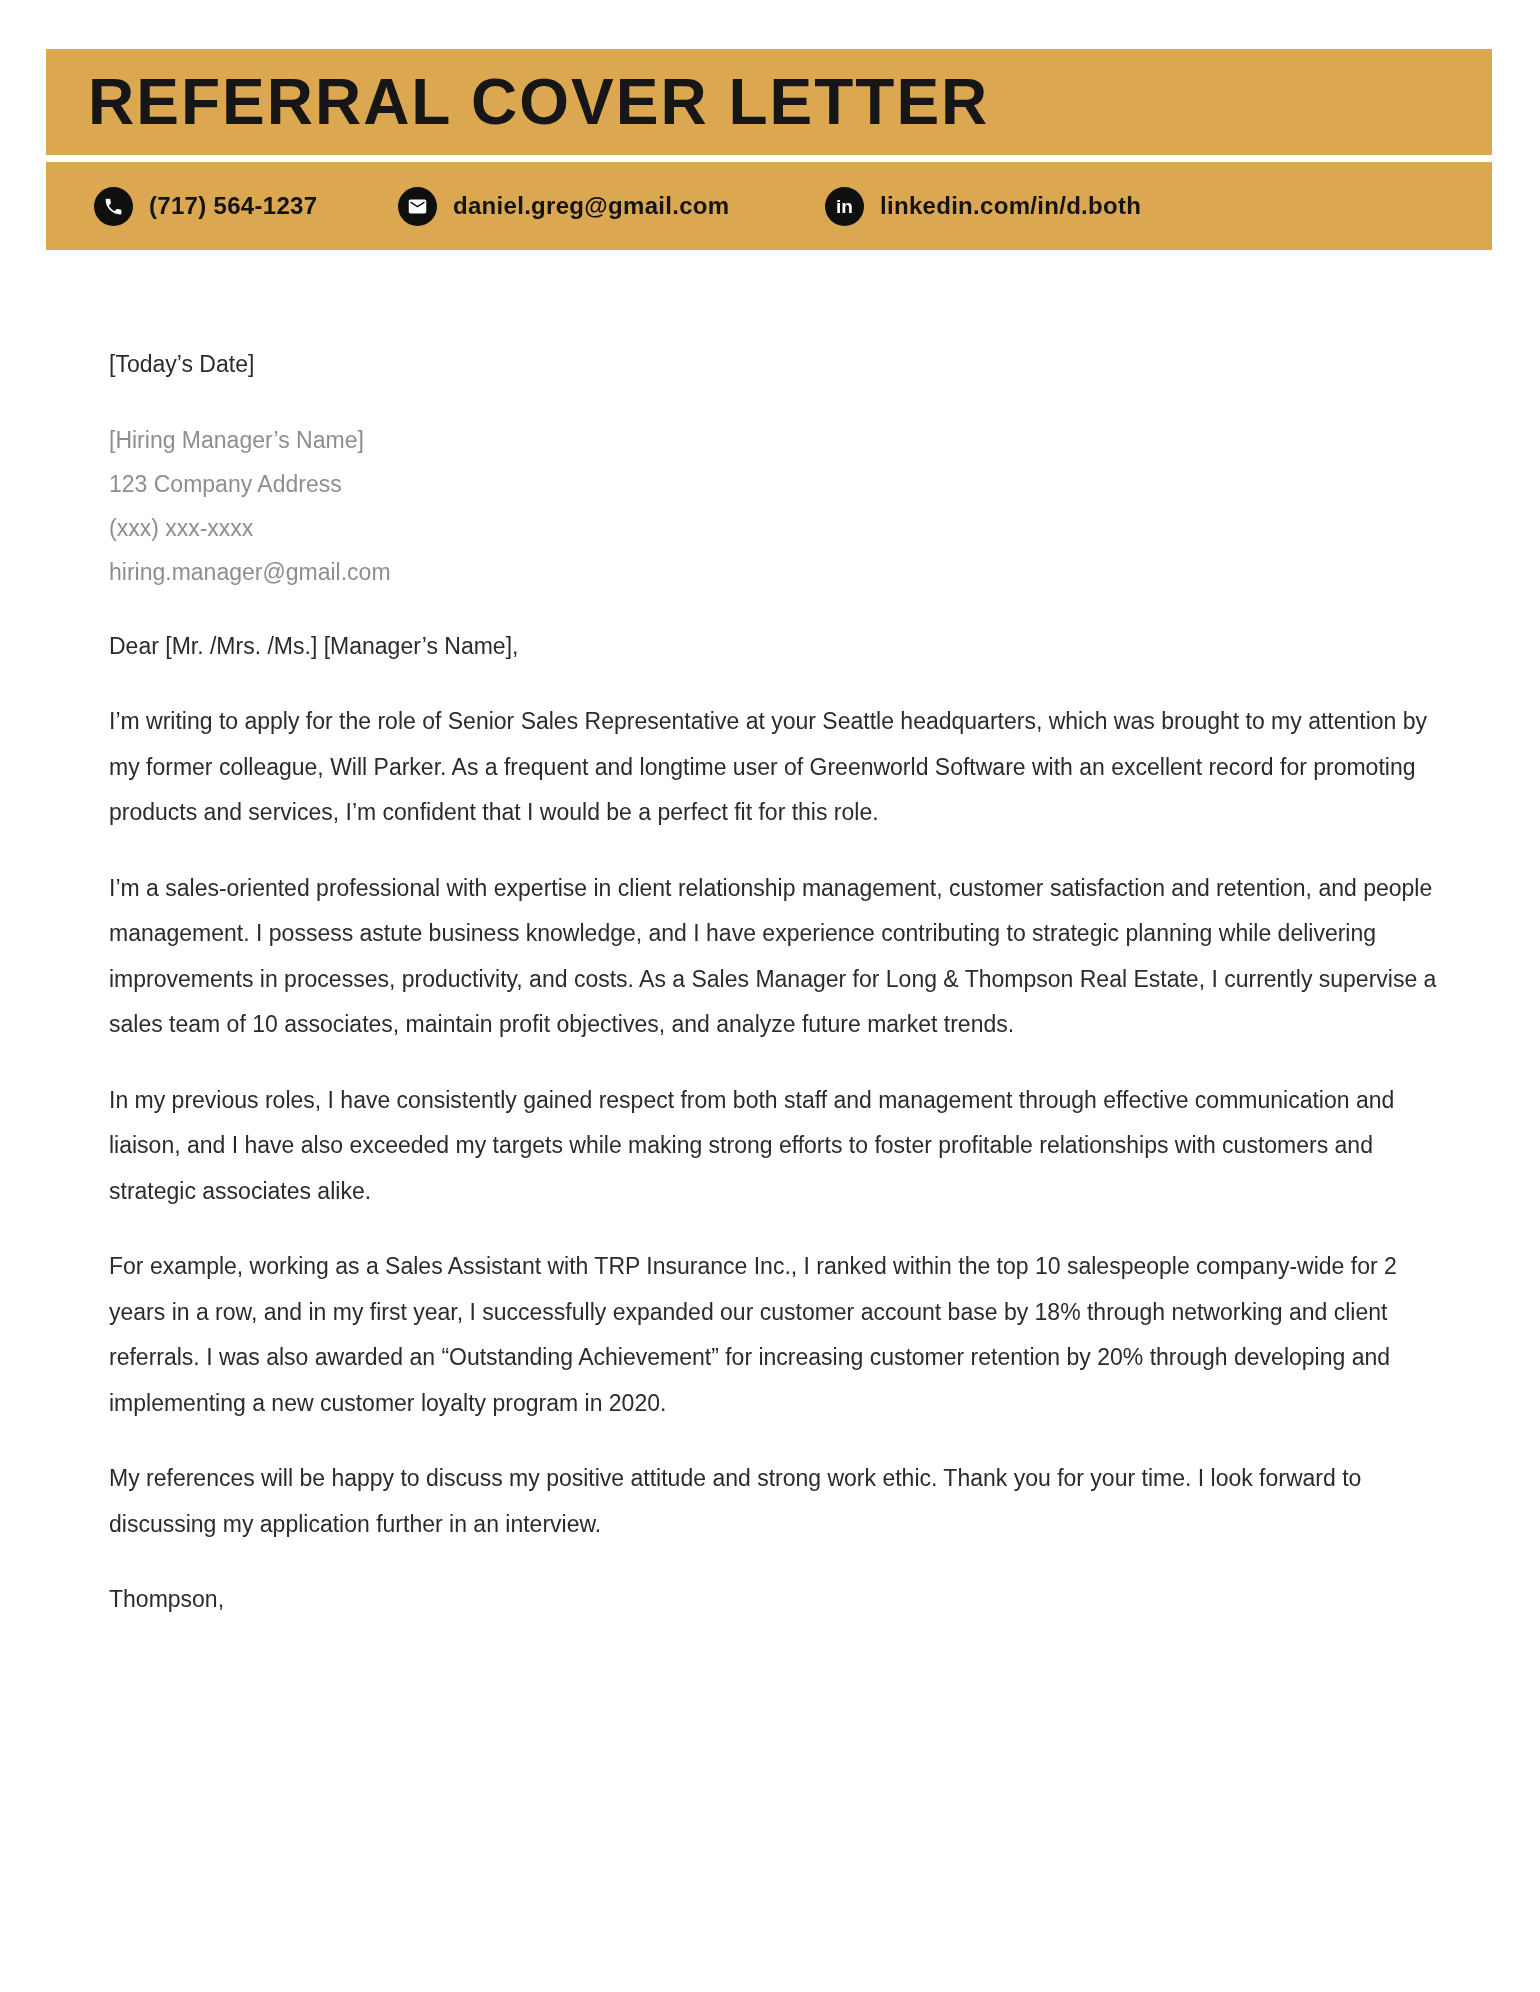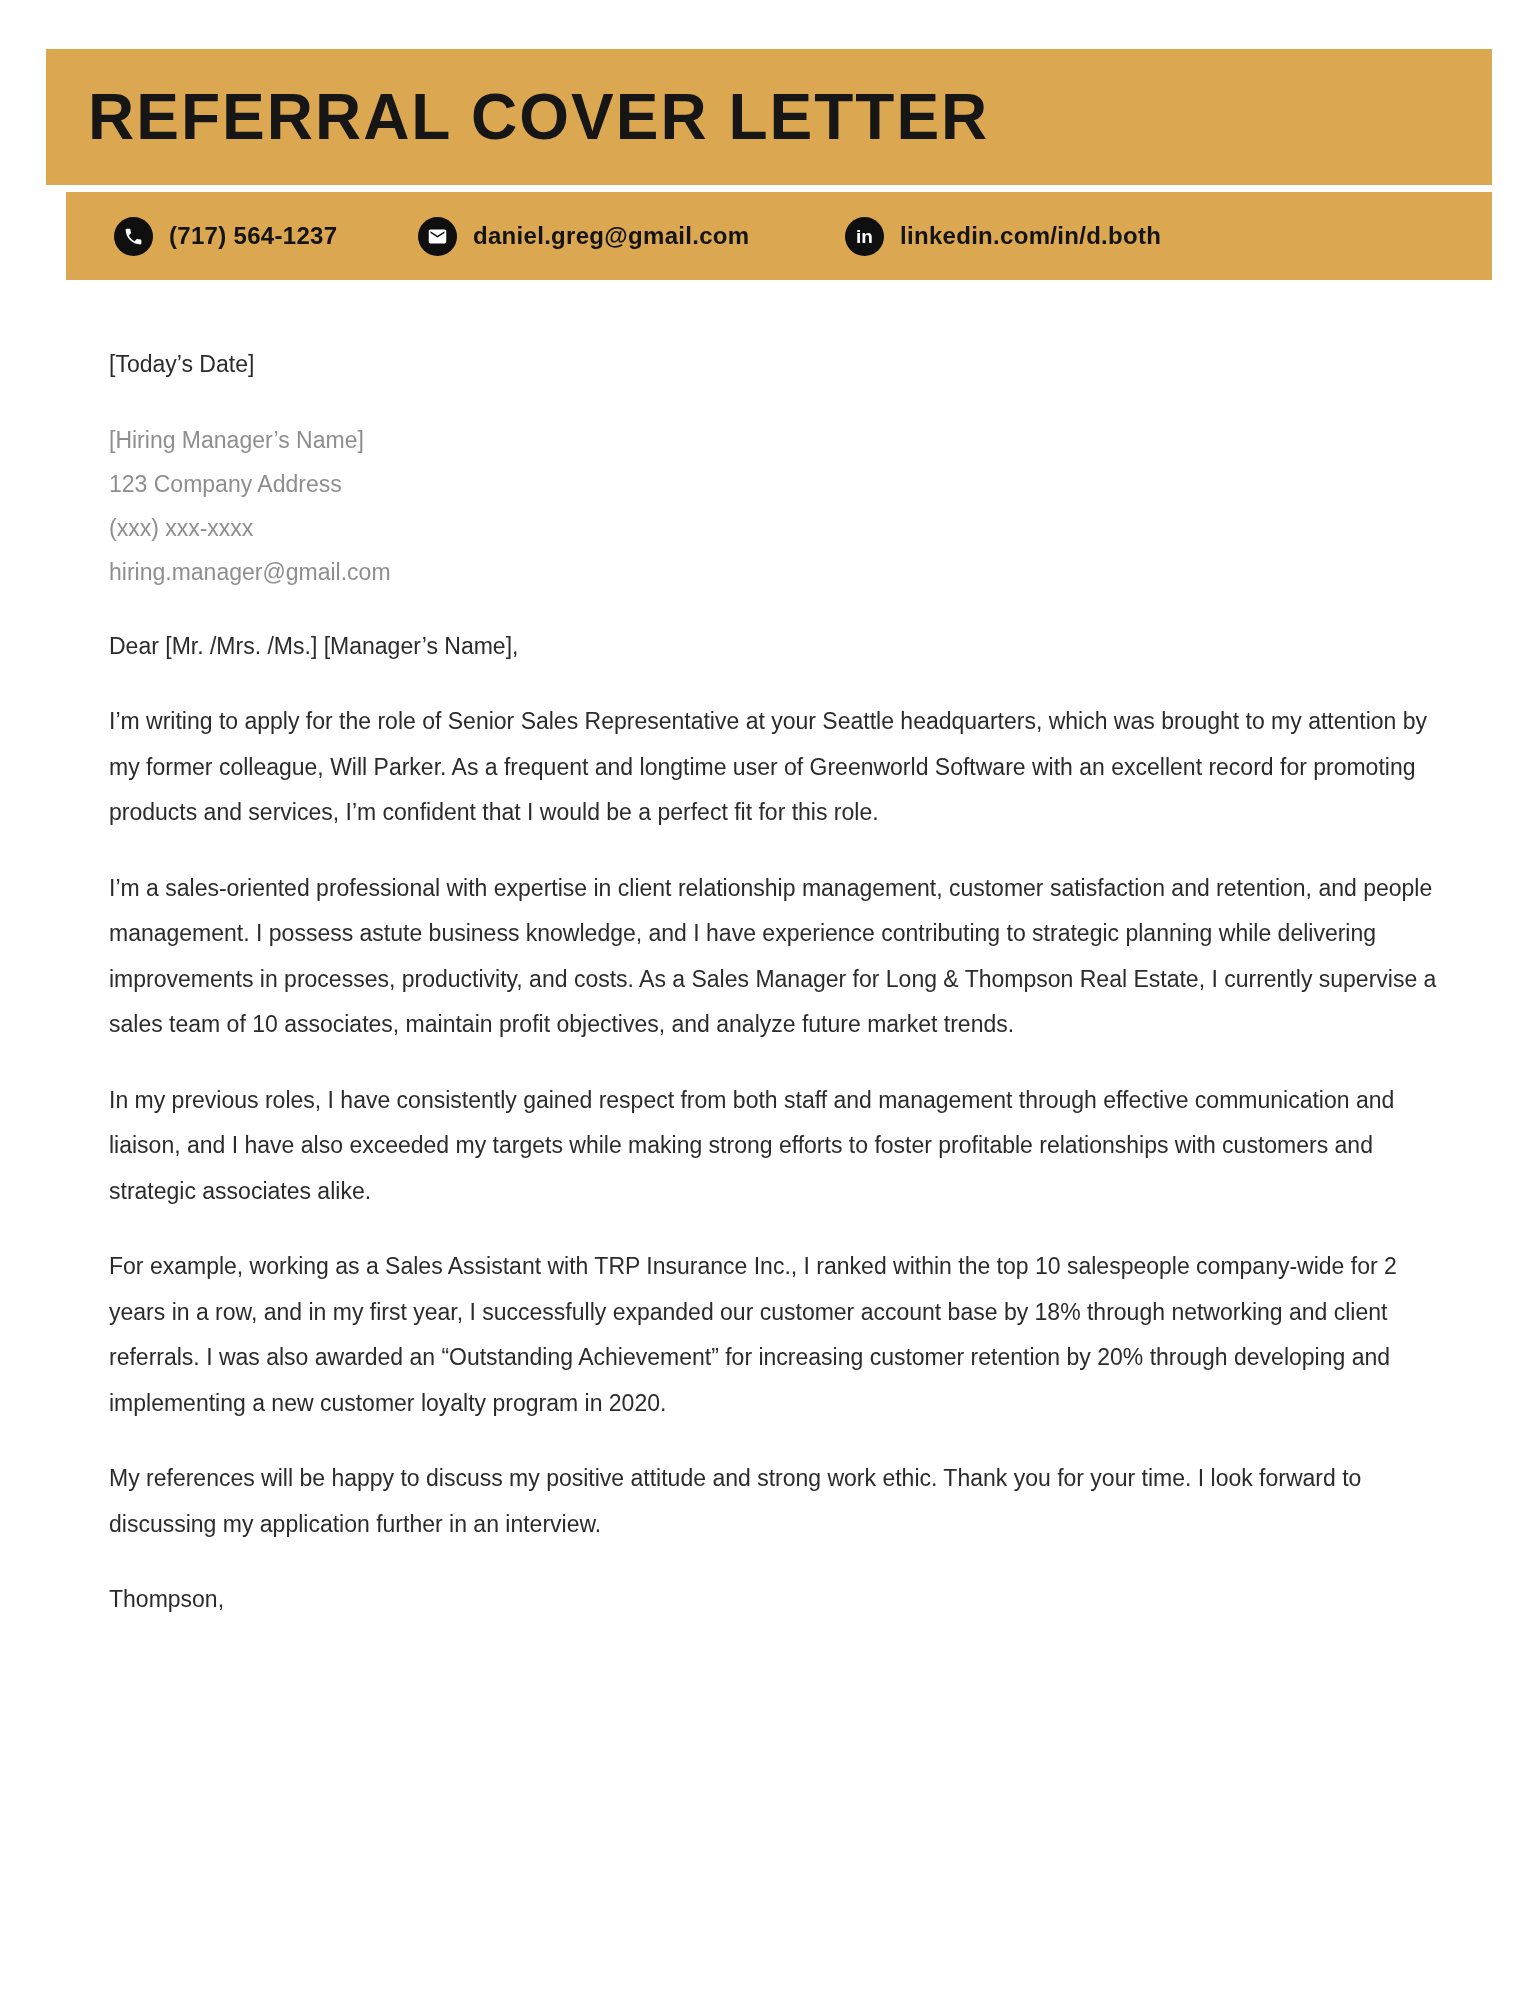--- a/index.html
+++ b/index.html
@@ -27,40 +27,39 @@
     background: var(--page-bg, #fff);
     overflow: hidden;
   }
   .header {
     position: absolute;
     left: 46px;
     top: 49px;
     width: 1446px;
   }
   .title-band {
-    height: 136px;
+    height: 106px;
     background: var(--accent, #DBA851);
     display: flex;
     align-items: center;
     padding-left: 42px;
   }
   .title {
     margin: 0;
     font-size: 64px;
     font-weight: 600;
     letter-spacing: 2px;
     color: var(--title-text, #161616);
     white-space: nowrap;
   }
   .contact-band {
     position: relative;
     height: 88px;
     margin-top: 7px;
     background: var(--accent, #DBA851);
-    margin-left: 20px;
   }
   .contact {
     position: absolute;
     top: 0;
     height: 100%;
     display: flex;
     align-items: center;
     gap: 16px;
   }
   .contact.c-phone { left: 48px; }

